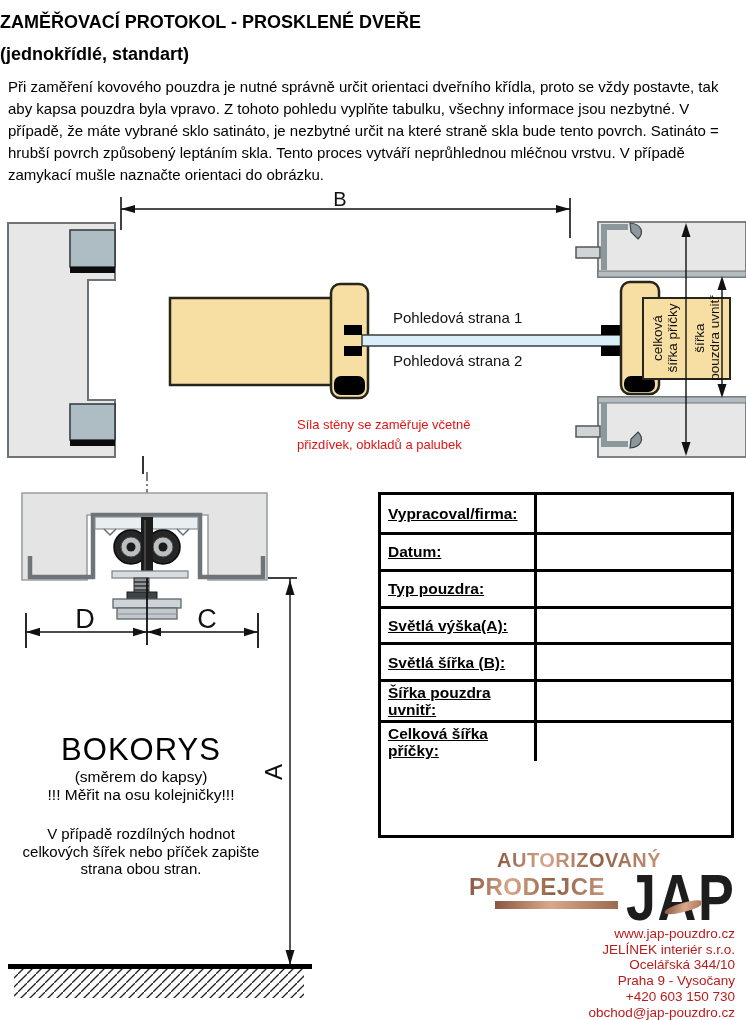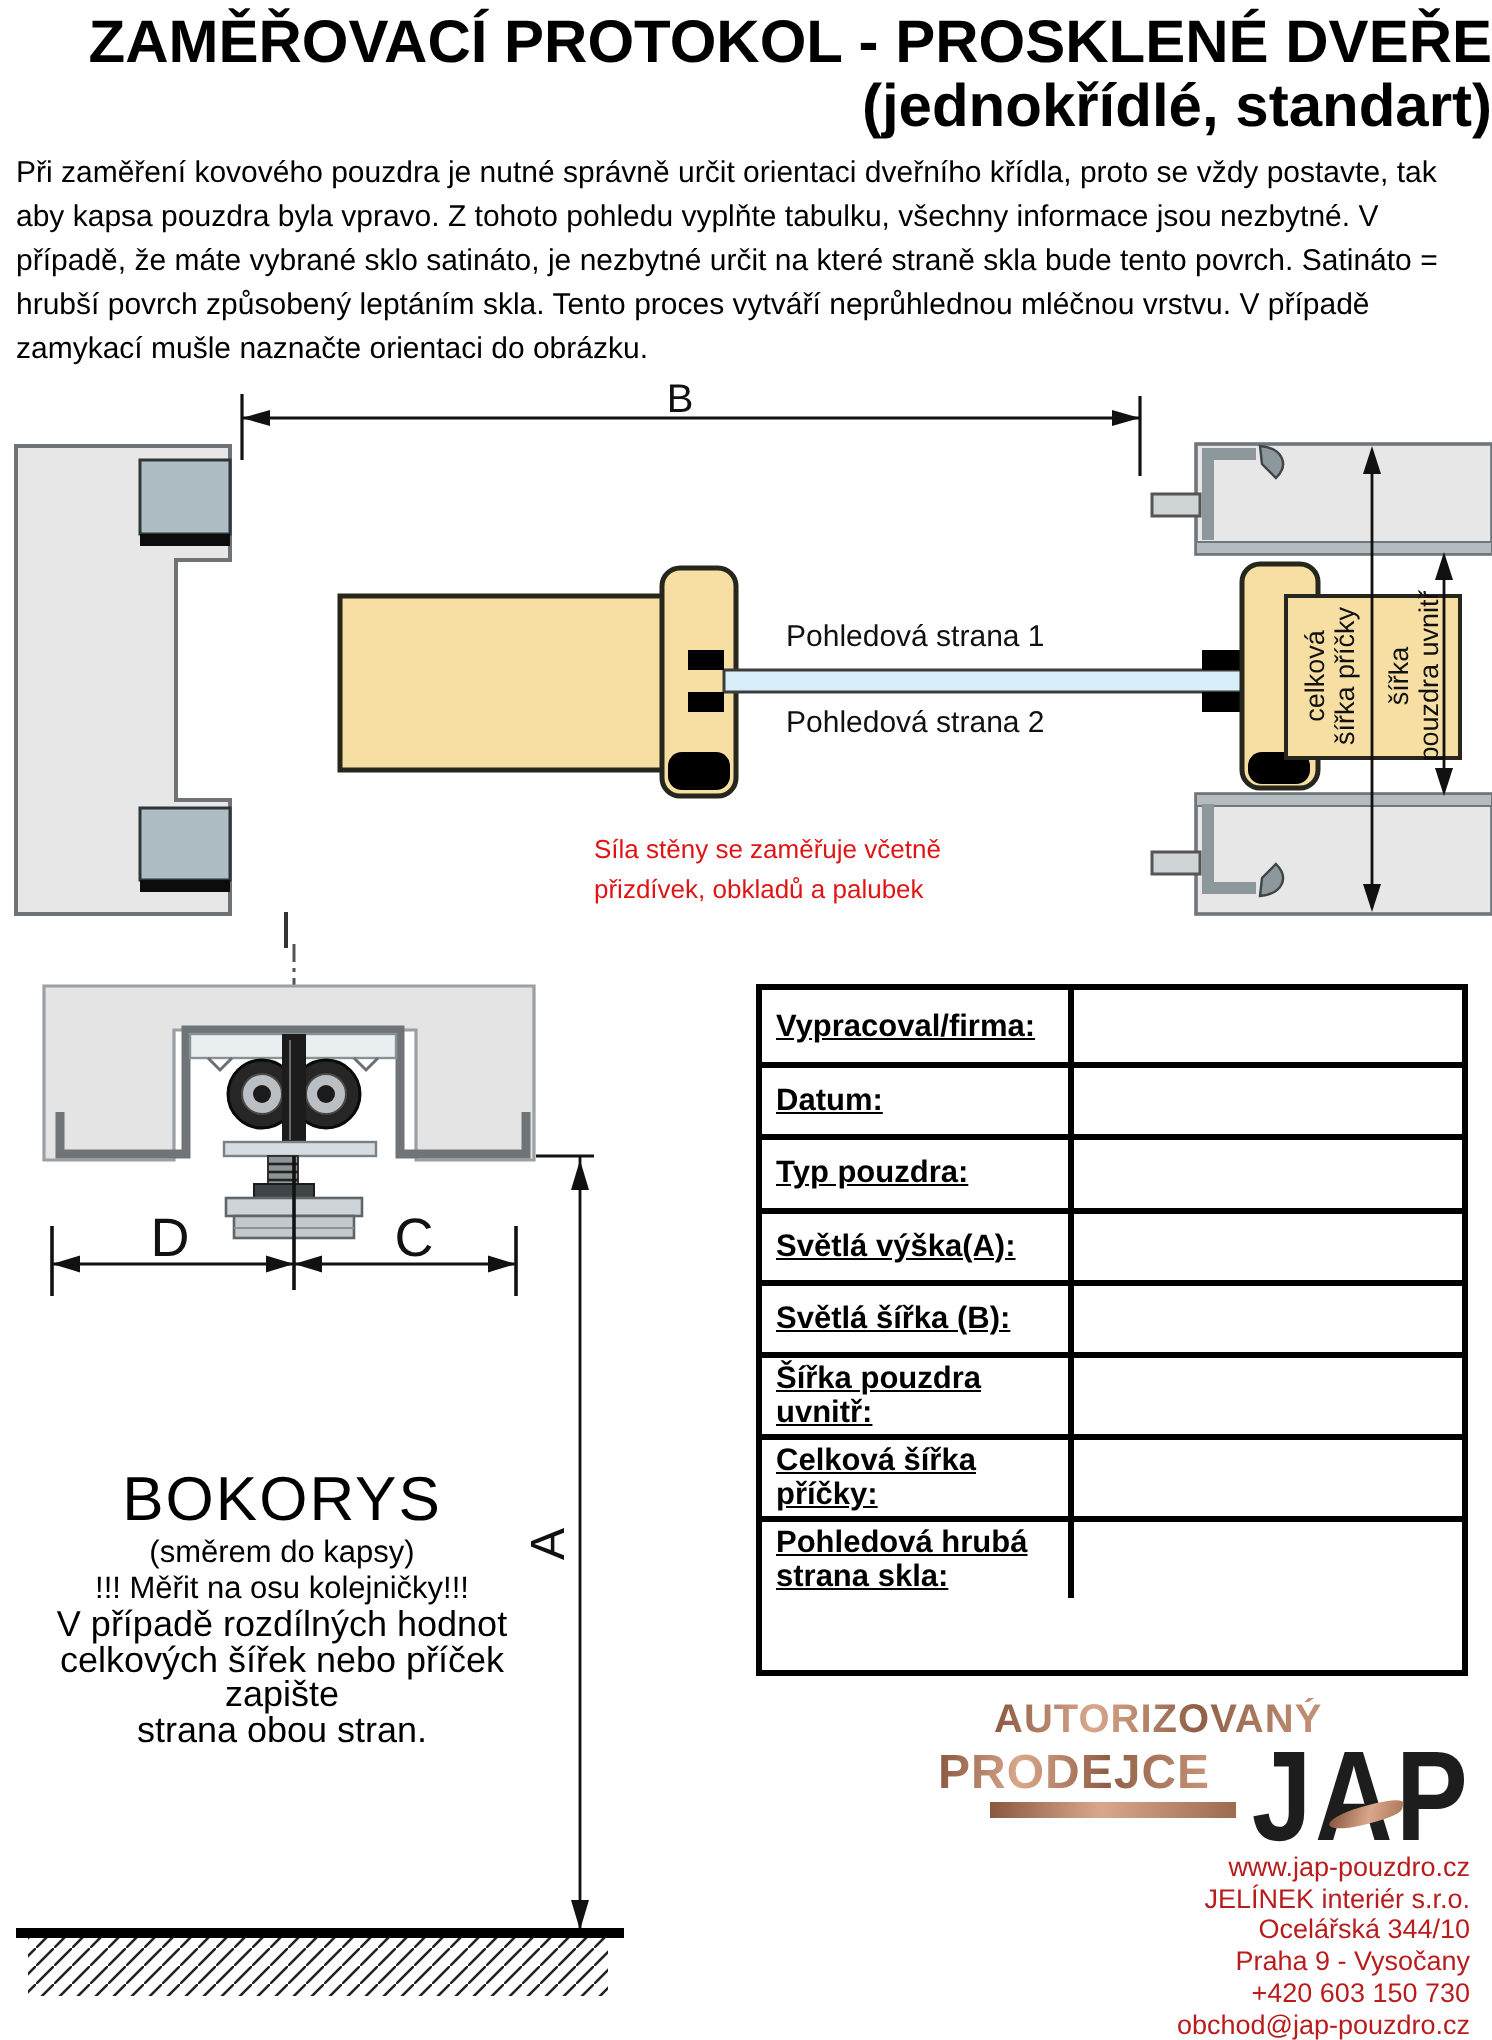--- a/index.html
+++ b/index.html
@@ -2,37 +2,37 @@
 <html><head>
 <meta charset="utf-8">
 <style>
   html,body{margin:0;padding:0;background:#888;}
   #page{
     position:relative;width:746px;height:1020px;background:#ffffff;
     margin:0 auto;overflow:hidden;
     font-family:"Liberation Sans","DejaVu Sans",sans-serif;color:#000;
   }
   
-  #title{position:absolute;left:0;top:6px;width:746px;text-align:right;
-    font-weight:bold;font-size:30px;line-height:32px;letter-spacing:0px;}
+  #title{position:absolute;left:0;top:6px;width:746px;text-align:left;
+    font-weight:bold;font-size:18px;line-height:32px;letter-spacing:0px;}
   #intro{position:absolute;left:8px;top:76px;width:732px;
     font-size:15px;line-height:22px;text-align:left;}
   
   svg{position:absolute;display:block;}
   #plan-svg{left:0;top:190px;}
   #side-svg{left:0;top:470px;}
   .dim-text{font-family:"Liberation Sans",sans-serif;fill:#111;}
   .diag-label{font-family:"Liberation Sans",sans-serif;font-size:15px;fill:#111;}
   .vlabel{font-family:"Liberation Sans",sans-serif;font-size:13.5px;fill:#111;}
   #plan-note{position:absolute;left:297px;top:415px;font-size:13px;line-height:20px;}
   
   #bokorys-text{position:absolute;left:10px;top:732px;width:262px;text-align:center;}
   #bokorys-text .h{font-size:31px;line-height:36px;letter-spacing:1px;}
   #bokorys-text .s{font-size:15.5px;line-height:18px;}
-  #bokorys-text .note{font-size:18px;line-height:17.5px;}
+  #bokorys-text .note{margin-top:21px;font-size:15px;line-height:17.5px;}
   
   #form-table{position:absolute;left:378px;top:492px;width:356px;height:346px;
     border:3px solid #000;box-sizing:border-box;display:grid;
     grid-template-rows:repeat(9,1fr);background:#fff;}
   .trow{display:grid;grid-template-columns:156px 1fr;border-top:3px solid #000;text-decoration:underline;}
   .trow:first-child{border-top:none;}
   .tlabel{border-right:3px solid #000;display:flex;align-items:center;
     padding:2px 2px 2px 7px;font-weight:bold;font-size:15.5px;line-height:17px;}
   .tvalue{background:#fff;}
   
@@ -243,24 +243,20 @@
       <div class="tvalue"></div>
     </div>
     <div class="trow">
       <div class="tlabel">Šířka pouzdra uvnitř:</div>
       <div class="tvalue"></div>
     </div>
     <div class="trow">
       <div class="tlabel">Celková šířka příčky:</div>
       <div class="tvalue"></div>
     </div>
-    <div class="trow">
-      <div class="tlabel">Pohledová hrubá strana skla:</div>
-      <div class="tvalue"></div>
-    </div>
   </div>
 
   <div id="auth1" class="copper-text">AUTORIZOVANÝ</div>
   <div id="auth2" class="copper-text">PRODEJCE</div>
   <div id="copper-bar"></div>
   <div id="brand" style="color:#1d1d1d;">JAP</div>
   <div id="brand-swoosh"></div>
   <div id="contact">
     <div>www.jap-pouzdro.cz</div>
     <div>JELÍNEK interiér s.r.o.</div>

